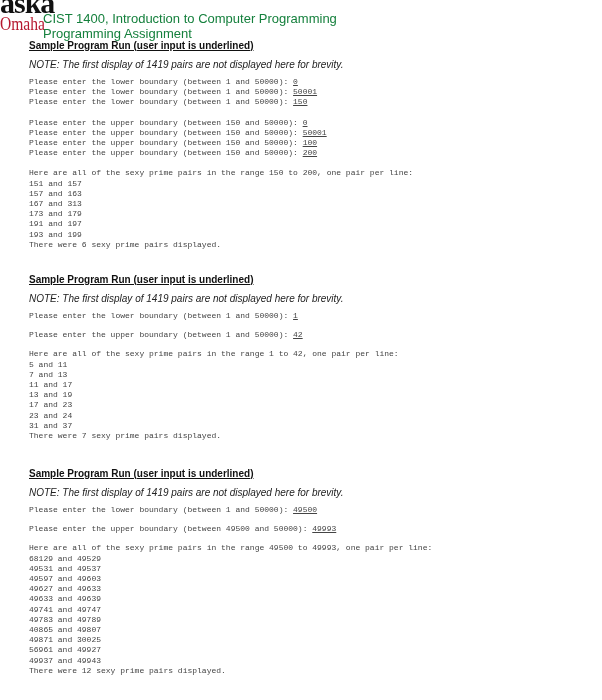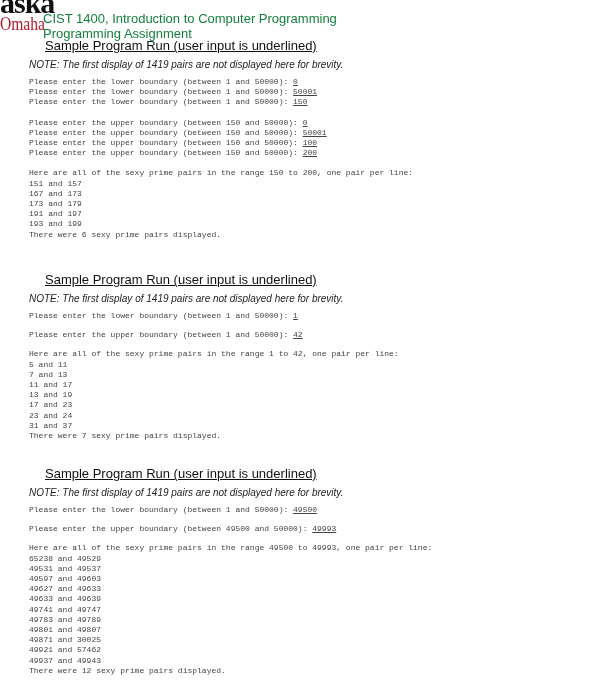--- a/index.html
+++ b/index.html
@@ -45,28 +45,27 @@
       color: #15803d;
       line-height: 15px;
     }
     .section {
       position: absolute;
       left: 29px;
       width: 570px;
     }
     .sec-heading {
       font-family: "Liberation Sans", sans-serif;
-      font-weight: normal;
-      font-size: 13px;
+      font-weight: bold;
+      font-size: 10px;
       text-decoration: underline;
       color: #111;
       height: 12px;
       line-height: 12px;
       white-space: nowrap;
-      margin-left: 16px;
     }
     .note {
       font-family: "Liberation Sans", sans-serif;
       font-style: italic;
       font-size: 10px;
       color: #222;
       line-height: 11px;
       white-space: nowrap;
     }
     .mono {
@@ -103,21 +102,22 @@
   <div class="mono"><span>Please enter the lower boundary (between 1 and 50000): </span><span class="u">50001</span></div>
   <div class="mono"><span>Please enter the lower boundary (between 1 and 50000): </span><span class="u">150</span></div>
   <div class="blank"></div>
   <div class="mono"><span>Please enter the upper boundary (between 150 and 50000): </span><span class="u">0</span></div>
   <div class="mono"><span>Please enter the upper boundary (between 150 and 50000): </span><span class="u">50001</span></div>
   <div class="mono"><span>Please enter the upper boundary (between 150 and 50000): </span><span class="u">100</span></div>
   <div class="mono"><span>Please enter the upper boundary (between 150 and 50000): </span><span class="u">200</span></div>
   <div class="blank"></div>
   <div class="mono">Here are all of the sexy prime pairs in the range 150 to 200, one pair per line:</div>
   <div class="mono">151 and 157</div>
-  <div class="mono">167 and 173</div>
+  <div class="mono">157 and 163</div>
+  <div class="mono">167 and 313</div>
   <div class="mono">173 and 179</div>
   <div class="mono">191 and 197</div>
   <div class="mono">193 and 199</div>
   <div class="mono">There were 6 sexy prime pairs displayed.</div>
 </div>
 
 <div class="section" style="top:274px;">
   <div class="sec-heading">Sample Program Run (user input is underlined)</div>
   <div style="height:7px"></div>
   <div class="note">NOTE:  The first display of 1419 pairs are not displayed here for brevity.</div>
@@ -140,25 +140,25 @@
 <div class="section" style="top:468px;">
   <div class="sec-heading">Sample Program Run (user input is underlined)</div>
   <div style="height:7px"></div>
   <div class="note">NOTE:  The first display of 1419 pairs are not displayed here for brevity.</div>
   <div style="height:7px"></div>
   <div class="mono"><span>Please enter the lower boundary (between 1 and 50000): </span><span class="u">49500</span></div>
   <div style="height:9px"></div>
   <div class="mono"><span>Please enter the upper boundary (between 49500 and 50000): </span><span class="u">49993</span></div>
   <div style="height:9px"></div>
   <div class="mono">Here are all of the sexy prime pairs in the range 49500 to 49993, one pair per line:</div>
-  <div class="mono">65238 and 49529</div>
+  <div class="mono">68129 and 49529</div>
   <div class="mono">49531 and 49537</div>
   <div class="mono">49597 and 49603</div>
   <div class="mono">49627 and 49633</div>
   <div class="mono">49633 and 49639</div>
   <div class="mono">49741 and 49747</div>
   <div class="mono">49783 and 49789</div>
-  <div class="mono">49801 and 49807</div>
+  <div class="mono">40865 and 49807</div>
   <div class="mono">49871 and 30025</div>
-  <div class="mono">49921 and 57462</div>
+  <div class="mono">56961 and 49927</div>
   <div class="mono">49937 and 49943</div>
   <div class="mono">There were 12 sexy prime pairs displayed.</div>
 </div>
 
 </body></html>

